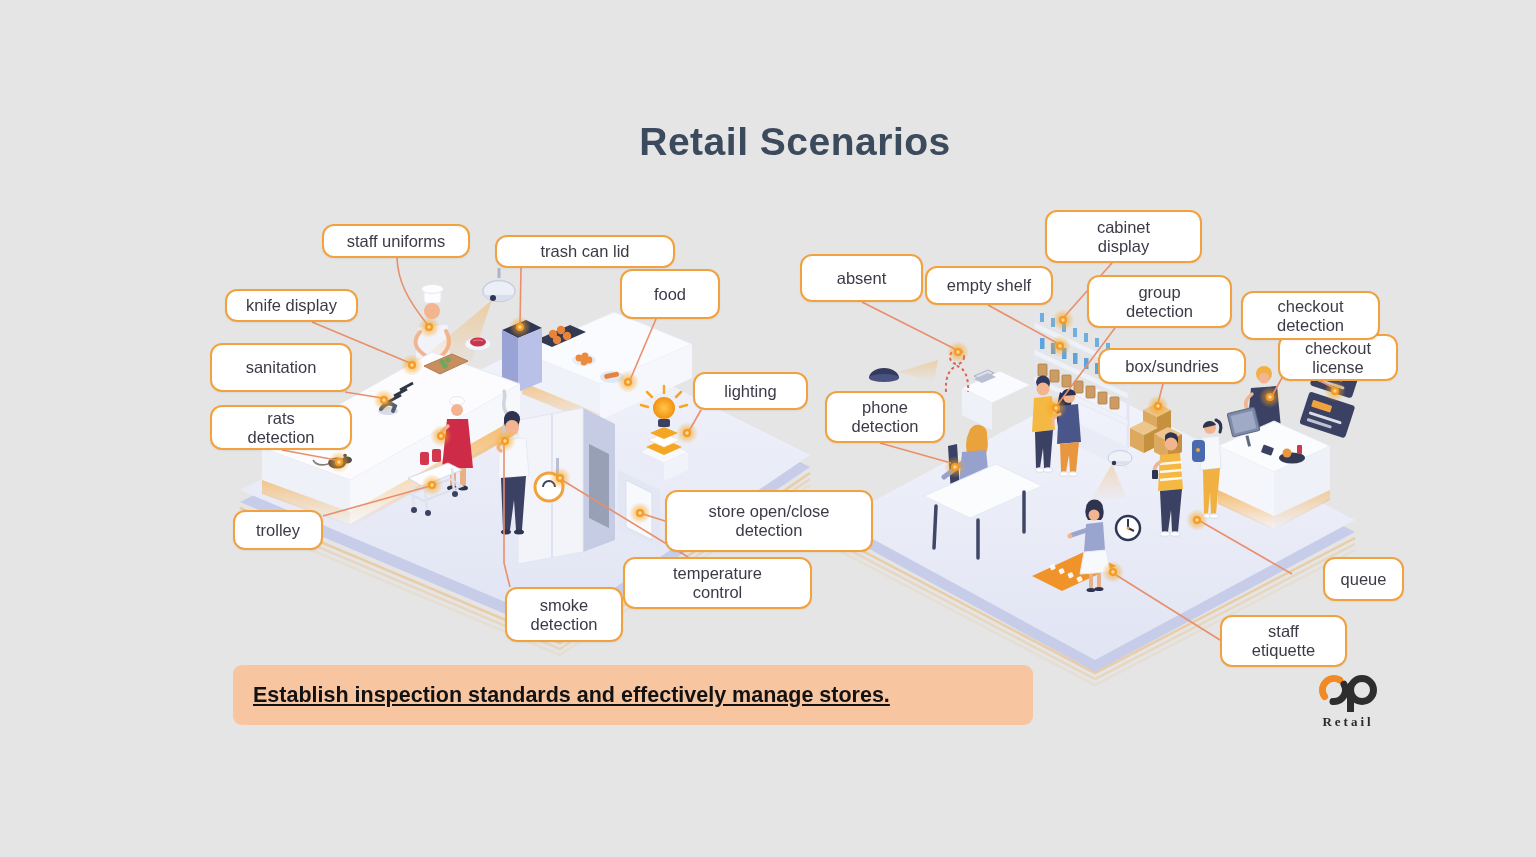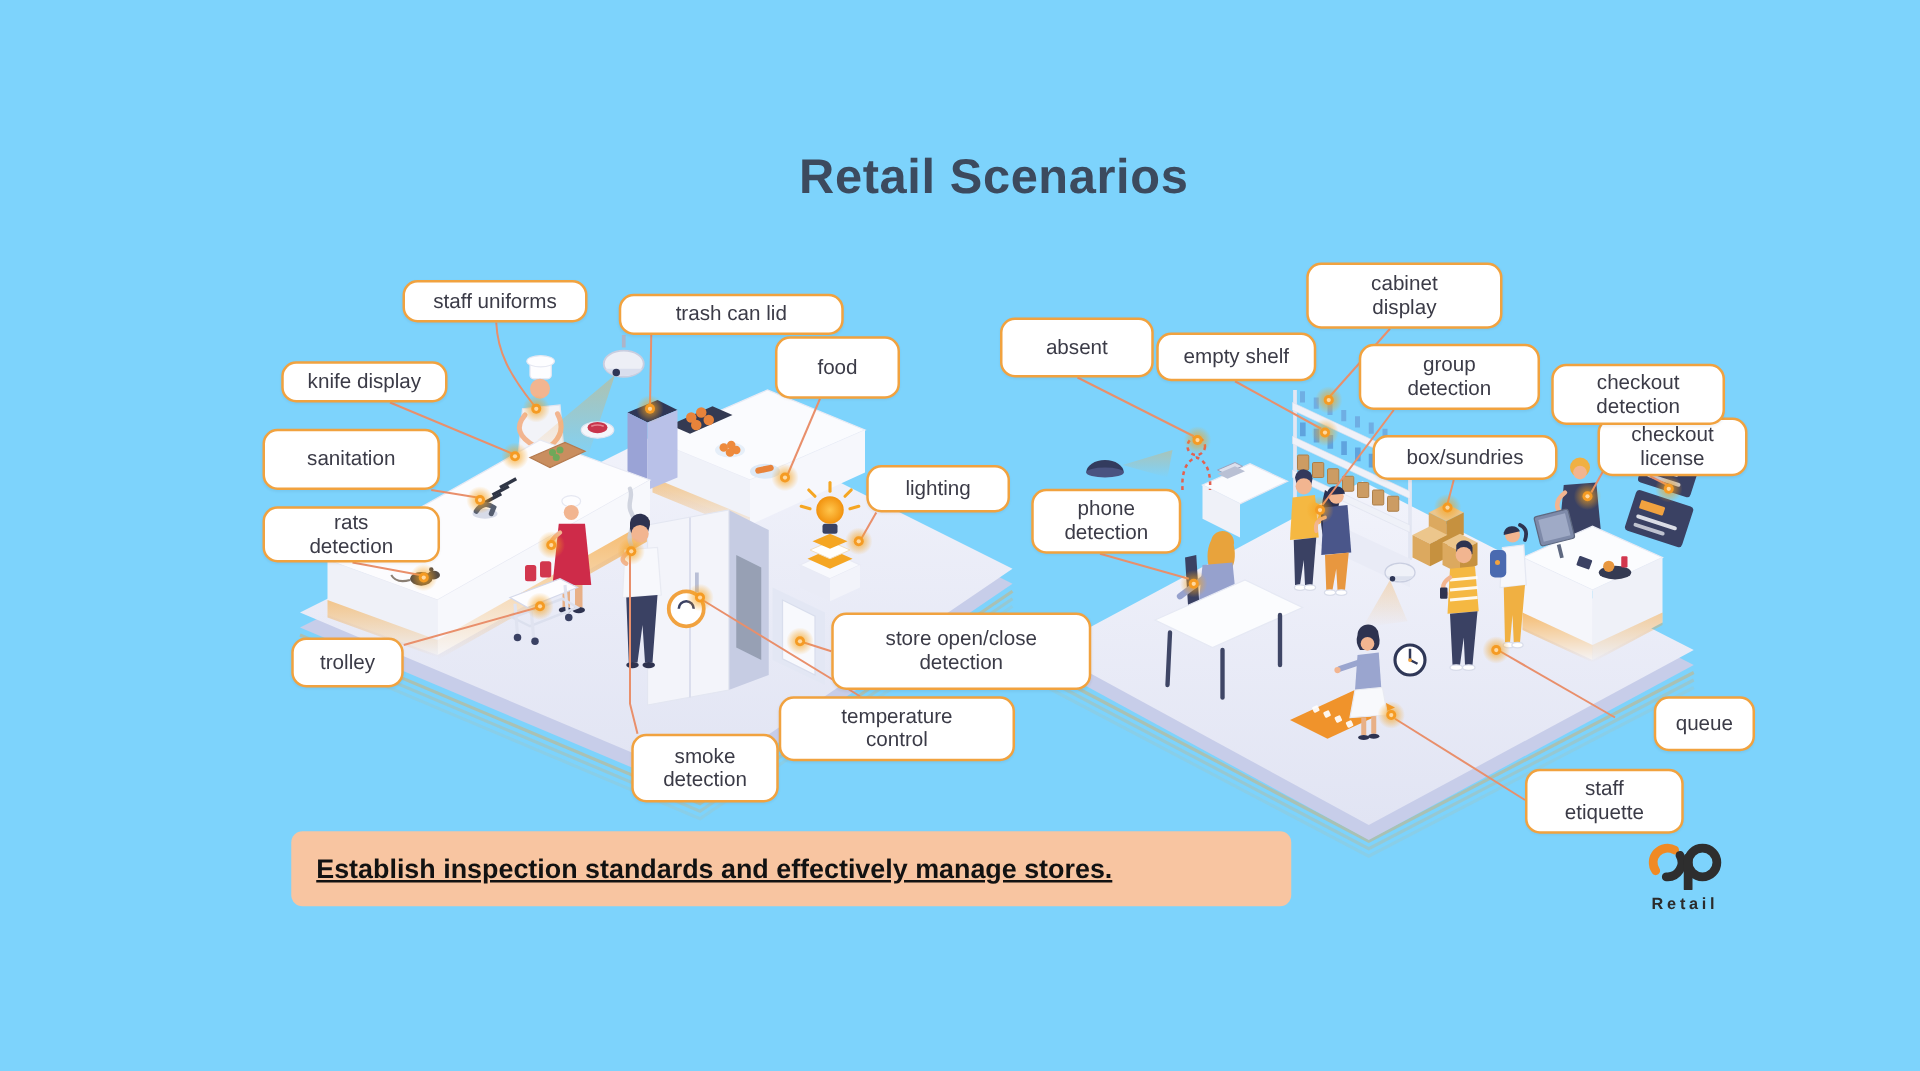--- a/index.html
+++ b/index.html
@@ -1,28 +1,28 @@
 <!DOCTYPE html>
 <html><head>
 <meta charset="utf-8">
 <style>
   html,body{margin:0;padding:0;background:#fff;}
-  .canvas{position:relative;width:1536px;height:857px;background:#7dd3fc;overflow:hidden;
+  .canvas{position:relative;width:1536px;height:857px;background:#e5e5e5;overflow:hidden;
           font-family:"Liberation Sans",sans-serif;}
   .scene-svg{position:absolute;left:0;top:0;z-index:1;}
   .page-title{position:absolute;left:0;top:94px;width:1590px;text-align:center;
               font-size:39px;font-weight:bold;color:#3C4A5E;letter-spacing:.5px;z-index:4;}
   .callout{position:absolute;display:flex;align-items:center;justify-content:center;
            text-align:center;background:#ffffff;border:2.5px solid #F1A23F;border-radius:12px;
            font-size:16.5px;line-height:1.15;color:#3B3B47;white-space:pre-line;
            box-sizing:border-box;padding:2px 8px;z-index:5;box-shadow:0 1px 2px rgba(0,0,0,.05);}
   .banner{position:absolute;left:233px;top:665px;width:800px;height:60px;background:#F8C5A1;
           border-radius:9px;display:flex;align-items:center;padding-left:20px;box-sizing:border-box;
           font-size:21.5px;font-weight:bold;color:#121212;z-index:4;text-decoration:underline;}
-  .logo{position:absolute;left:1310px;top:668px;width:76px;text-align:center;z-index:4;}
+  .logo{position:absolute;left:1310px;top:668px;width:76px;text-align:center;z-index:4;font-family:Liberation Serif, serif;}
   .logo-label{font-size:13px;font-weight:bold;letter-spacing:3px;color:#2b2b2b;margin-top:-2px;}
 </style>
 </head>
 <body>
 
 <div class="canvas">
 
   <h1 class="page-title">Retail Scenarios</h1>
 
   <svg class="scene-svg" width="1536" height="857" viewBox="0 0 1536 857">

